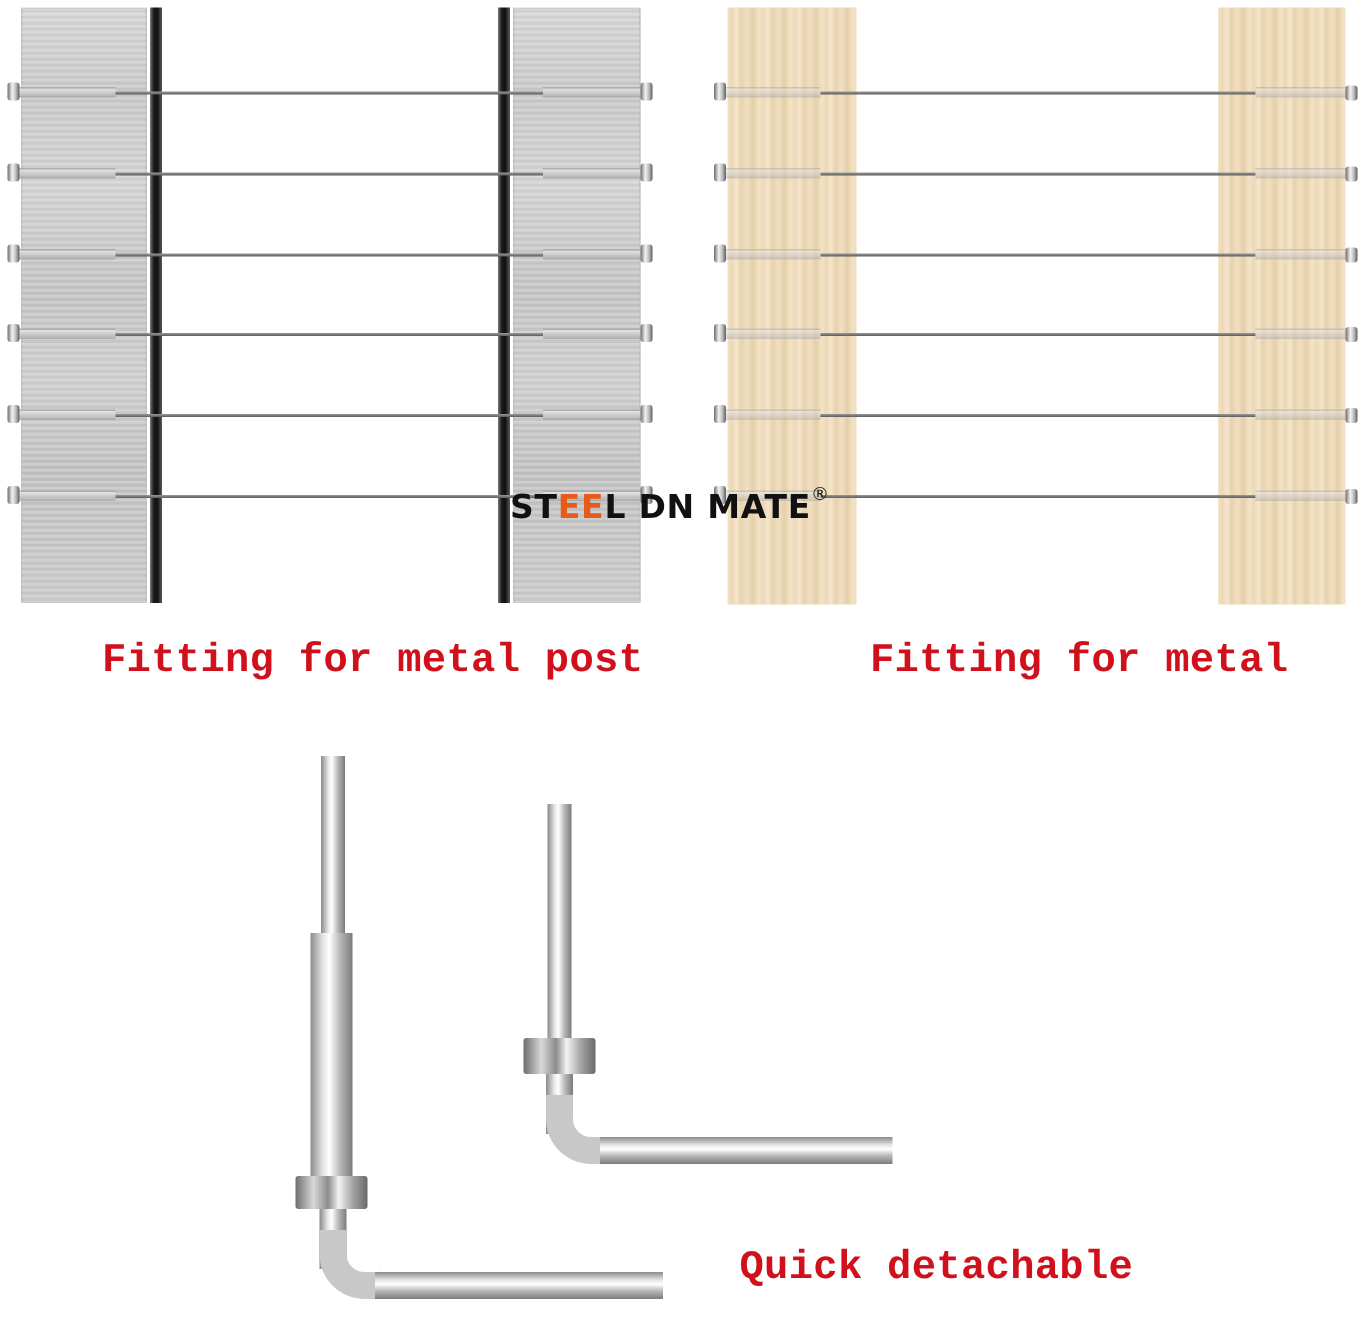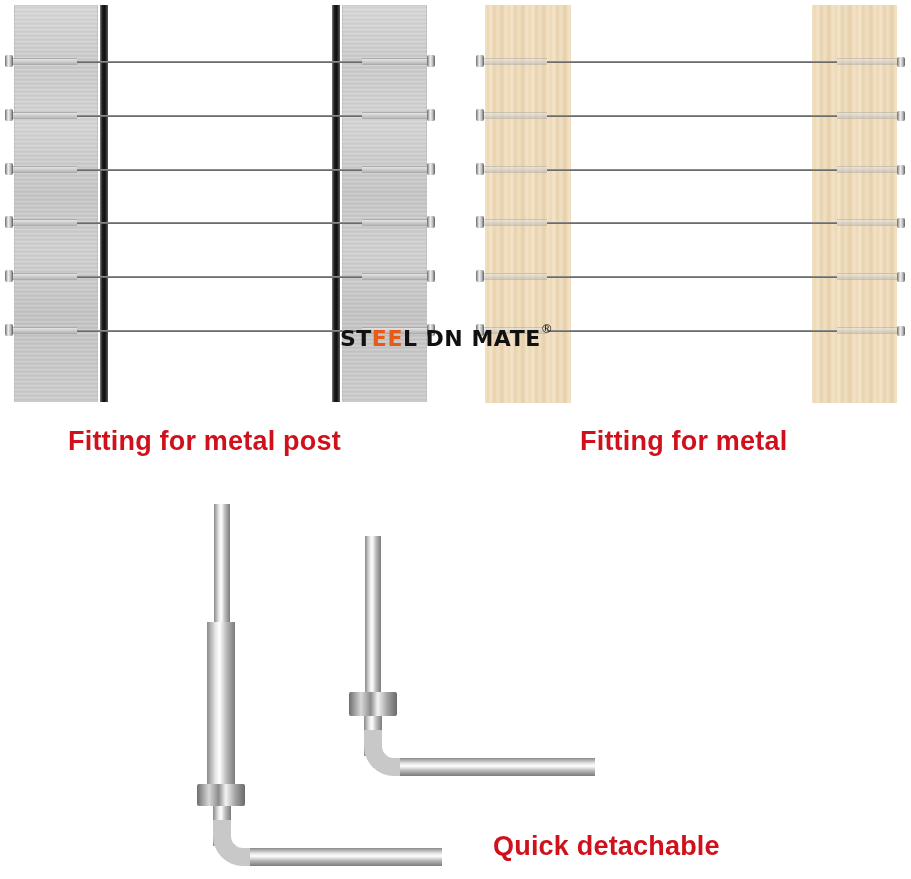--- a/index.html
+++ b/index.html
@@ -5,21 +5,21 @@
   html,body{margin:0;padding:0;background:#ffffff;}
   body{width:911px;height:879px;position:relative;overflow:hidden;font-family:"DejaVu Sans","Liberation Sans",sans-serif;}
   .abs{position:absolute;}
   .metal-post{background:linear-gradient(180deg,#d6d6d6 0%,#c9c9c9 15%,#d3d3d3 30%,#c4c4c4 48%,#cfcfcf 62%,#c2c2c2 78%,#cbcbcb 100%);box-shadow:inset 0 0 0 1px #c0c0c0;}
   .metal-post::after{content:"";position:absolute;inset:0;background:repeating-linear-gradient(180deg,rgba(255,255,255,0.18) 0px,rgba(255,255,255,0.18) 1px,rgba(0,0,0,0.03) 2px,rgba(0,0,0,0) 4px);}
   .dark-bar{background:linear-gradient(90deg,#7a7a7a 0%,#1e1e1e 30%,#0f0f0f 60%,#5a5a5a 100%);}
   .wood-post{background:repeating-linear-gradient(90deg,#f2e2c6 0px,#ecd8b6 3px,#f4e6cc 6px,#e8d2ae 9px,#f0dfc2 13px,#e6cfa8 17px,#f3e4c8 21px);}
   .cable{height:2px;background:linear-gradient(180deg,#9a9a9a,#5c5c5c);}
   .sleeve{height:5px;background:linear-gradient(180deg,#e9e9e9,#b5b5b5);border-top:1px solid #a8a8a8;border-bottom:1px solid #a8a8a8;opacity:.85;}
   .cap{width:8px;height:12px;background:linear-gradient(90deg,#6b6b6b,#f2f2f2 40%,#bdbdbd 70%,#5e5e5e);border-radius:2px;}
-  .label{color:#d0111b;font-family:Liberation Sans, sans-serif;font-weight:bold;font-size:27px;white-space:nowrap;letter-spacing:0.2px;}
+  .label{color:#d0111b;font-family:Liberation Mono, monospace;font-weight:bold;font-size:27px;white-space:nowrap;letter-spacing:0.2px;}
   .logo{font-family:"DejaVu Sans","Liberation Sans",sans-serif;font-weight:bold;font-size:22px;color:#111;letter-spacing:0.5px;white-space:nowrap;}
   .logo .accent{color:#e85a17;}
   .logo sup{font-size:12px;font-weight:normal;vertical-align:top;position:relative;top:-4px;}
   .rod{background:linear-gradient(90deg,#8a8a8a 0%,#e6e6e6 30%,#ffffff 45%,#b8b8b8 70%,#7b7b7b 100%);}
   .rodh{background:linear-gradient(180deg,#8a8a8a 0%,#e6e6e6 30%,#ffffff 45%,#b8b8b8 70%,#7b7b7b 100%);}
   .collar{background:linear-gradient(90deg,#6e6e6e 0%,#d8d8d8 25%,#8c8c8c 45%,#f3f3f3 60%,#a2a2a2 80%,#6a6a6a 100%);border-radius:2px;}
 </style>
 </head>
 <body>
 

